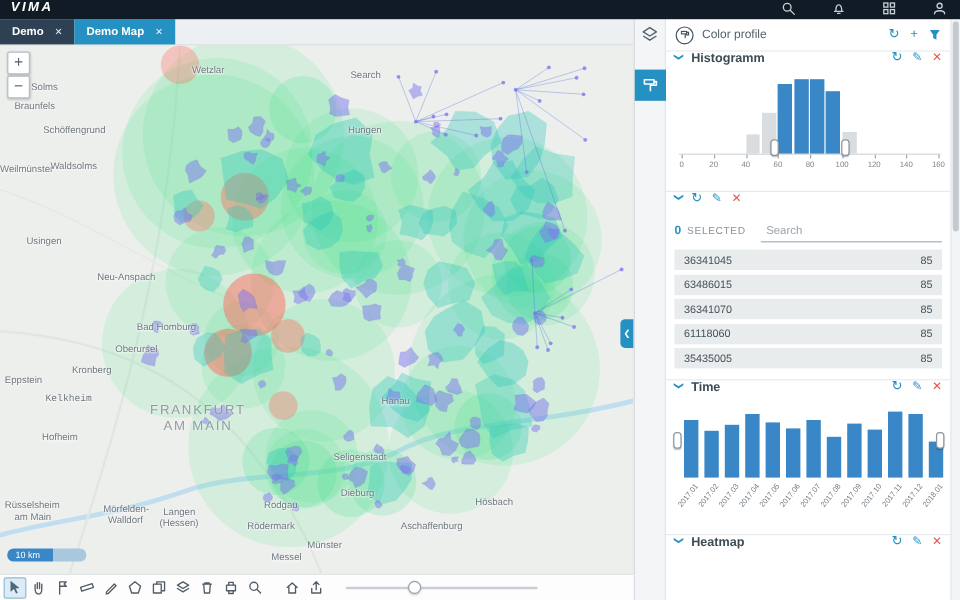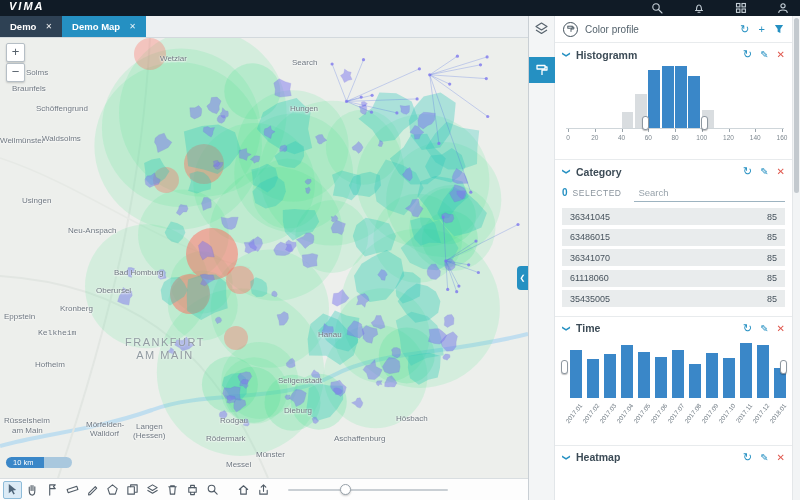--- a/index.html
+++ b/index.html
@@ -50,21 +50,21 @@
   .profile-header{height:27px;display:flex;align-items:center;gap:7px;padding:0 8px;border-bottom:1px solid #e8ebed;flex:none}
   .profile-circle{width:15px;height:15px;border:1.4px solid #44525d;border-radius:50%;display:flex;align-items:center;justify-content:center;flex:none}
   .profile-circle svg{width:8px;height:8px;stroke:#44525d;fill:none;stroke-width:1.2}
   .profile-title{font-size:10px;color:#54626c;flex:1}
   .ph-right{display:flex;gap:9px;align-items:center}
   .ic-blue{color:var(--accent);font-size:11px;cursor:pointer;line-height:1}
   .funnel{cursor:pointer;line-height:0}
   .funnel svg{width:10px;height:10px;fill:var(--accent)}
 
   .panel{border-bottom:1px solid #e8ebed;padding:0 7px 5px;flex:none}
-  .panel-header{height:23px;display:flex;align-items:center;gap:6px}
+  .panel-header{height:23px;display:flex;align-items:flex-start;gap:6px}
   .chev{color:var(--accent);font-size:8px;transform:rotate(90deg);cursor:pointer;width:8px;text-align:center}
   .panel-title{font-size:10.5px;font-weight:bold;color:#3c4b56;flex:1}
   .ph-icons{display:flex;gap:8px;align-items:center}
   .ic-edit{color:var(--accent);font-size:10px;cursor:pointer}
   .ic-close{color:var(--close-red);font-size:10px;cursor:pointer}
 
   .hist{position:relative;height:88px}
   .hist-base{position:absolute;top:62px;left:4px;width:218px;height:1px;background:#cfd6da}
   .hbar{position:absolute;bottom:26px;background:#d9dde0}
   .hbar.sel{background:var(--bar-blue)}
@@ -372,21 +372,21 @@
     <div>
         <span class="city-label" style="left: 116px; top: 16px; margin-left: 44px;">Wetzlar</span>
         <span class="city-label" style="left: 26px; top: 30px;">Solms</span>
         <span class="city-label" style="left: 12px; top: 46px;">Braunfels</span>
         <span class="city-label" style="left: 36px; top: 66px;">Schöffengrund</span>
         <span class="city-label" style="left: 0px; top: 98px;">Weilmünster</span>
         <span class="city-label" style="left: 42px; top: 96px;">Waldsolms</span>
         <span class="city-label" style="left: 292px; top: 20px;">Search</span>
         <span class="city-label" style="left: 250px; top: 66px; margin-left: 40px;">Hungen</span>
         <span class="city-label" style="left: 22px; top: 158px;">Usingen</span>
-        <span class="city-label" style="left: 68px; top: 188px; text-align: right;">Neu-Anspach</span>
+        <span class="city-label" style="left: 81px; top: 188px; text-align: right;">Neu-Anspach</span>
         <span class="city-label" style="left: 114px; top: 230px;">Bad Homburg</span>
         <span class="city-label" style="left: 96px; top: 248px;">Oberursel</span>
         <span class="city-label" style="left: 60px; top: 266px;">Kronberg</span>
         <span class="city-label" style="left: 4px; top: 274px;">Eppstein</span>
         <span class="city-label" style="left: 38px; top: 290px; font-family: Liberation Mono, monospace;">Kelkheim</span>
         <span class="city-label" style="left: 20px; top: 322px; margin-left: 15px;">Hofheim</span>
         <span class="city-label" style="left: 318px; top: 292px;">Hanau</span>
         <span class="city-label" style="left: 4px; top: 378px;">Rüsselsheim</span>
         <span class="city-label" style="left: 12px; top: 388px;">am Main</span>
         <span class="city-label" style="left: 86px; top: 382px;">Mörfelden-</span>
@@ -566,21 +566,20 @@
           <div>
               <div class="hslider-handle" style="left: 80.075px;"></div>
               <div class="hslider-handle" style="left: 138.925px;"></div>
             </div>
         </div>
       </div>
 
       <div class="panel">
         <div class="panel-header">
           <span class="chev">❯</span>
-          <span class="panel-title">Category</span>
           <span class="ph-icons">
             <span class="ic-blue">↻</span>
             <span class="ic-edit">✎</span>
             <span class="ic-close">✕</span>
           </span>
         </div>
         <div class="cat-top">
           <span class="sel-num">0</span>
           <span class="sel-word">SELECTED</span>
           <input class="search" type="text" placeholder="Search" style="">

